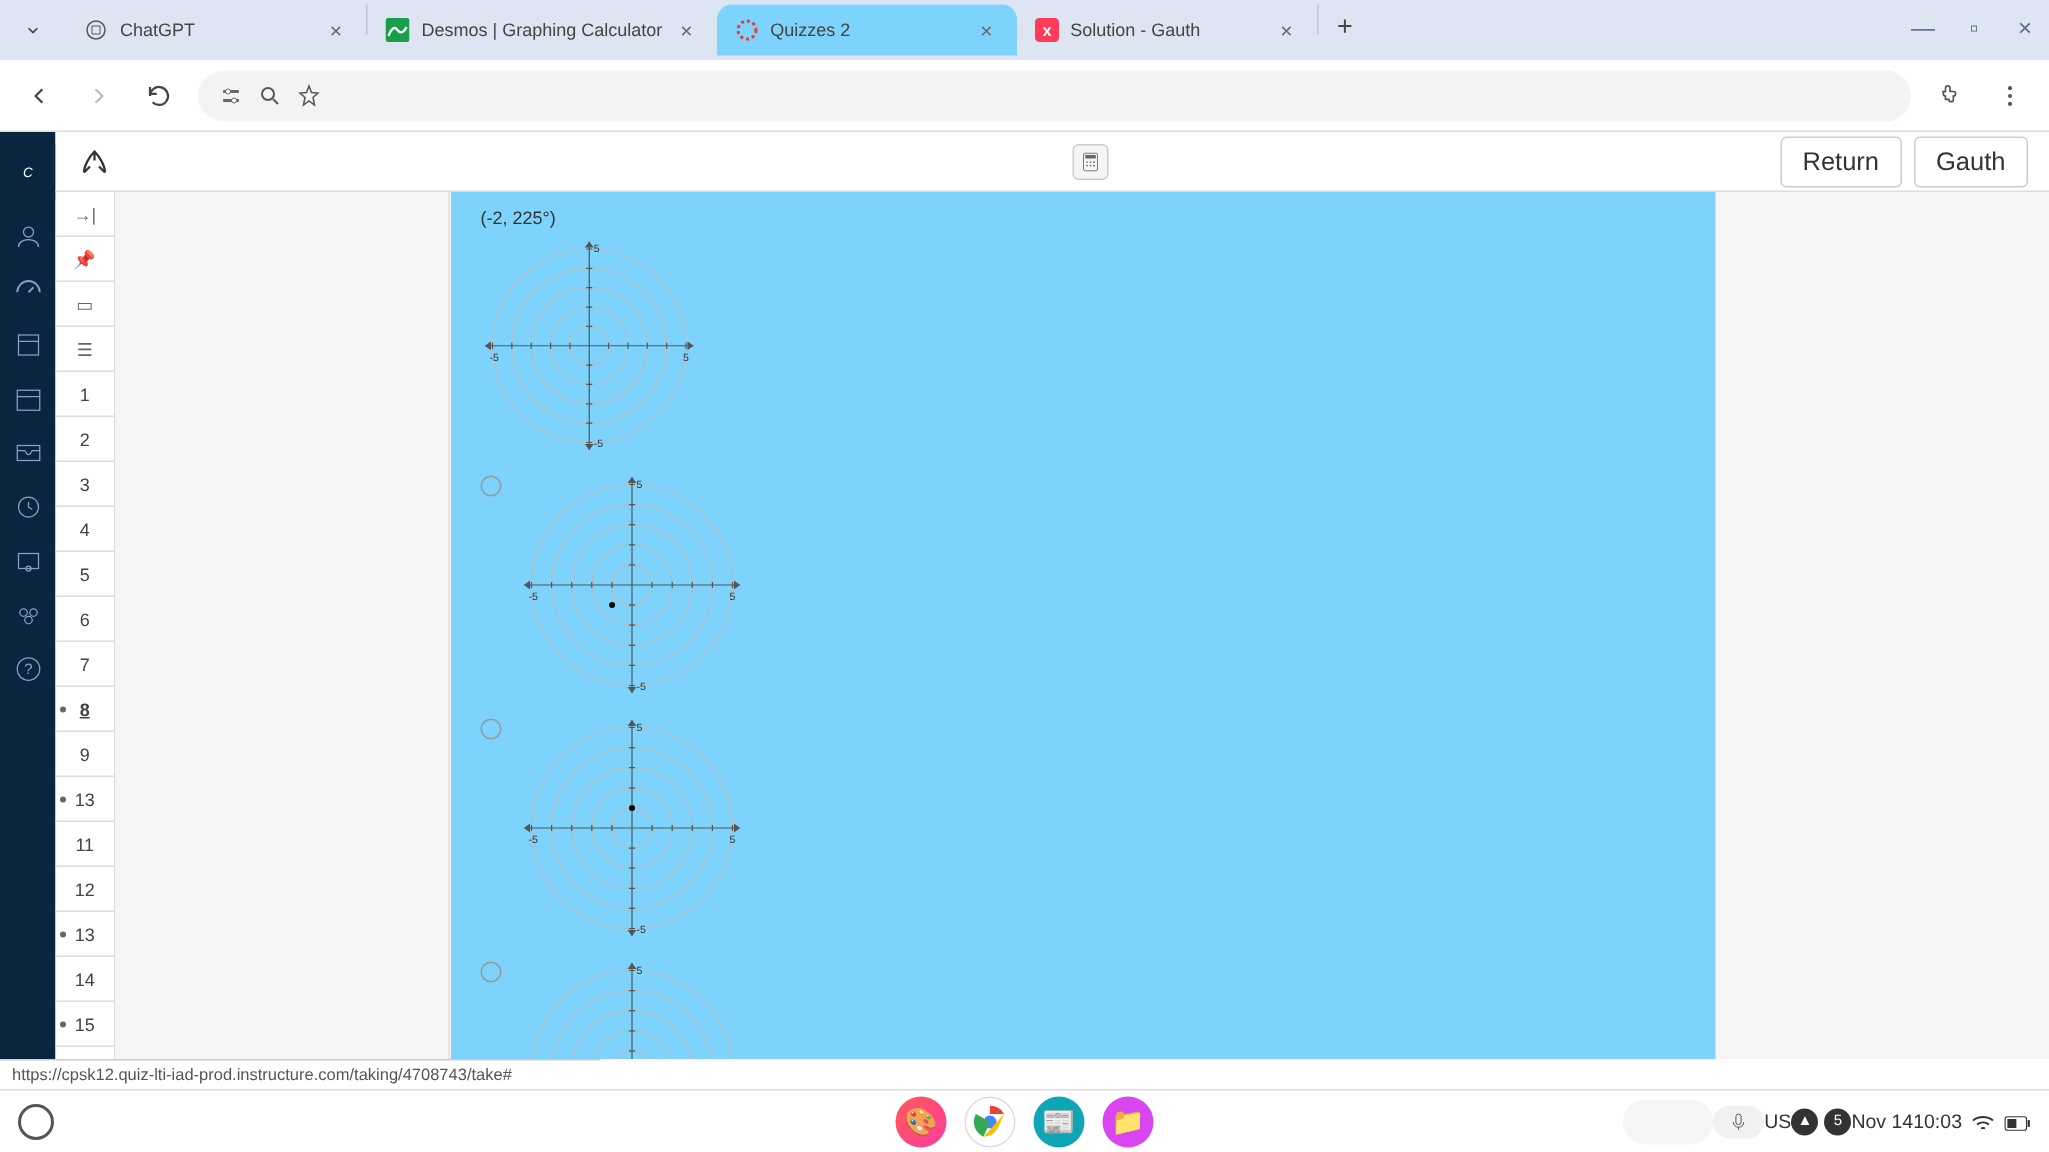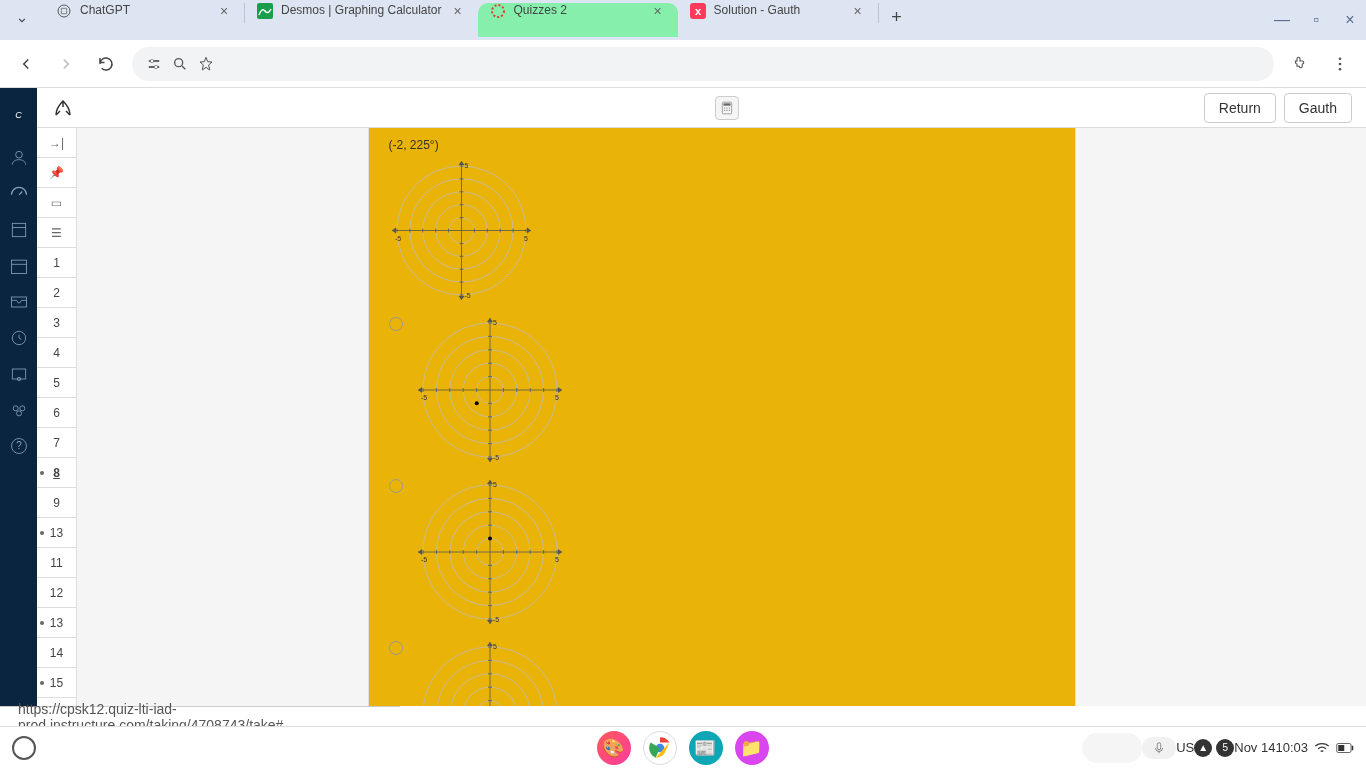--- a/index.html
+++ b/index.html
@@ -2,22 +2,22 @@
 <html><head>
 <meta charset="utf-8">
 <style>
 * { margin: 0; padding: 0; box-sizing: border-box; font-family: Arial, sans-serif; }
 body { width: 1366px; height: 768px; overflow: hidden; background: #fff; position: relative; }
 
 
 .browser-top { background: #dde5f2; height: 40px; display: flex; align-items: center; padding: 0 8px; }
 .tab-dropdown { width: 28px; height: 28px; display: flex; align-items: center; justify-content: center; border-radius: 50%; }
 .tabs-container { display: flex; flex: 1; margin-left: 8px; }
-.tab { display: flex; align-items: flex-start; padding: 0 12px; height: 34px; min-width: 200px; max-width: 240px; border-radius: 10px 10px 0 0; font-size: 12px; color: #444; gap: 8px; position: relative; }
-.tab.active { background: #86efac; }
+.tab { display: flex; align-items: center; padding: 0 12px; height: 34px; min-width: 200px; max-width: 240px; border-radius: 10px 10px 0 0; font-size: 12px; color: #444; gap: 8px; position: relative; }
+.tab.active { background: #7dd3fc; }
 .tab-icon { width: 16px; height: 16px; display: inline-flex; align-items: center; justify-content: center; flex-shrink: 0; }
 .tab-title { flex: 1; white-space: nowrap; overflow: hidden; text-overflow: ellipsis; }
 .tab-close { width: 16px; height: 16px; display: flex; align-items: center; justify-content: center; color: #666; font-size: 14px; }
 .tab-divider { width: 1px; height: 20px; background: #b8c2d9; }
 .new-tab { width: 28px; height: 28px; display: flex; align-items: center; justify-content: center; font-size: 18px; color: #444; margin-left: 4px; }
 .window-controls { display: flex; gap: 18px; margin-left: auto; color: #5a6b8c; }
 .window-controls span { width: 16px; height: 16px; display: flex; align-items: center; justify-content: center; font-size: 16px; }
 
 .toolbar { background: #fff; height: 48px; display: flex; align-items: center; padding: 0 12px; gap: 12px; border-bottom: 1px solid #ddd; }
 .nav-btn { width: 28px; height: 28px; display: flex; align-items: center; justify-content: center; color: #444; font-size: 18px; }
@@ -30,37 +30,37 @@
 
 .page { display: flex; height: calc(768px - 40px - 48px - 42px - 20px); position: relative; }
 .left-nav { width: 37px; background: #0a2540; display: flex; flex-direction: column; align-items: center; padding-top: 8px; gap: 14px; }
 .left-nav-item { width: 22px; height: 22px; color: #8aa0c0; display: flex; align-items: center; justify-content: center; }
 .logo-badge { width: 37px; height: 37px; background: #0a2540; display: flex; align-items: center; justify-content: center; font-size: 9px; color: #fff; font-style: italic; }
 
 .header-bar { position: absolute; top: 88px; left: 37px; right: 0; height: 40px; background: #fff; border-bottom: 1px solid #ddd; display: flex; align-items: center; padding: 0 14px; z-index: 5; }
 .rocket-icon { width: 24px; height: 24px; }
 .calc-icon { margin-left: auto; margin-right: auto; position: absolute; left: 678px; width: 24px; height: 24px; border: 1px solid #ccc; background: #f5f5f5; border-radius: 4px; display: flex; align-items: center; justify-content: center; font-size: 14px; }
 .btn-group { margin-left: auto; display: flex; gap: 8px; }
-.btn { padding: 6px 14px; border: 1px solid #ccc; border-radius: 4px; background: #fff; font-size: 14px; color: #333; }
+.btn { padding: 6px 14px; border: 1px solid #ccc; border-radius: 4px; background: #fff; font-size: 17px; color: #333; }
 
 .question-nav { width: 40px; background: #fff; border-right: 1px solid #ddd; display: flex; flex-direction: column; margin-top: 40px; }
 .qnav-top { height: 30px; border-bottom: 1px solid #ddd; display: flex; align-items: center; justify-content: center; font-size: 12px; color: #666; }
 .qnav-item { height: 30px; border-bottom: 1px solid #ddd; display: flex; align-items: center; justify-content: center; font-size: 12px; color: #444; position: relative; }
 .qnav-item.current { font-weight: bold; text-decoration: underline; }
 .qnav-item .dot { position: absolute; left: 3px; width: 4px; height: 4px; background: #666; border-radius: 50%; }
 
 .content-area { flex: 1; background: #f5f5f5; margin-top: 40px; display: flex; justify-content: center; overflow: hidden; }
-.question-panel { width: 708px; background: #eab308; border-left: 1px solid #ddd; border-right: 1px solid #ddd; padding: 10px 20px; overflow-y: auto; }
+.question-panel { width: 845px; background: #7dd3fc; border-left: 1px solid #ddd; border-right: 1px solid #ddd; padding: 10px 20px; overflow-y: auto; }
 .question-label { font-size: 12px; color: #333; margin-bottom: 6px; }
 .option-row { display: flex; align-items: flex-start; gap: 12px; margin-bottom: 12px; }
 .radio { width: 14px; height: 14px; border: 1.5px solid #999; border-radius: 50%; margin-top: 2px; flex-shrink: 0; }
 .polar-graph { position: relative; }
 .polar-graph svg { display: block; }
 
-.status-bar { position: absolute; bottom: 42px; left: 0; height: 20px; background: #fff; border-top: 1px solid #ccc; padding: 2px 18px; font-size: 14px; color: #555; display: flex; align-items: center; width: 400px; }
+.status-bar { position: absolute; bottom: 42px; left: 0; height: 20px; background: #fff; border-top: 1px solid #ccc; padding: 2px 8px; font-size: 11px; color: #555; display: flex; align-items: center; width: 400px; }
 
 
 .taskbar { position: absolute; bottom: 0; left: 0; right: 0; height: 42px; background: #fff; border-top: 1px solid #ddd; display: flex; align-items: center; padding: 0 12px; }
 .taskbar-left { display: flex; align-items: center; gap: 12px; }
 .launcher { width: 24px; height: 24px; border: 2px solid #555; border-radius: 50%; }
 .taskbar-center { position: absolute; left: 50%; transform: translateX(-50%); display: flex; gap: 12px; }
 .taskbar-app { width: 34px; height: 34px; border-radius: 50%; display: flex; align-items: center; justify-content: center; font-size: 18px; }
 .taskbar-right { margin-left: auto; display: flex; align-items: center; font-size: 13px; color: #333; }
 .tray-pill { background: #f1f1f1; border-radius: 16px; padding: 4px 10px; display: flex; align-items: center; gap: 6px; }
 .badge-dark { background: #333; color: #fff; border-radius: 50%; width: 18px; height: 18px; display: inline-flex; align-items: center; justify-content: center; font-size: 10px; }
@@ -525,21 +525,21 @@
           <rect x="9" y="3" width="6" height="12" rx="3" stroke="#444" fill="none"></rect>
           <path d="M6 12a6 6 0 0 0 12 0M12 18v3" stroke="#444" fill="none"></path>
         </svg>
     </div>
     <span>US</span>
     <span style="display:flex;gap:4px;align-items:center">
       <span class="badge-dark">▲</span>
       <span class="badge-dark">5</span>
     </span>
     <span>Nov 14</span>
-    <span style="display:flex;gap:6px;align-items:center">
+    <span style="display:flex;gap:6px;align-items:flex-end">
       <span>10:03</span>
       <svg width="16" height="12" viewBox="0 0 24 18">
           <path d="M2 6a16 16 0 0 1 20 0M6 10a10 10 0 0 1 12 0M10 14a4 4 0 0 1 4 0" stroke="#333" stroke-width="2" fill="none"></path>
         </svg>
       <svg width="18" height="12" viewBox="0 0 24 14">
           <rect x="1" y="1" width="19" height="12" rx="2" stroke="#333" fill="none"></rect>
           <rect x="21" y="4" width="2" height="6" fill="#333"></rect>
           <rect x="3" y="3" width="8" height="8" fill="#333"></rect>
         </svg>
     </span>

